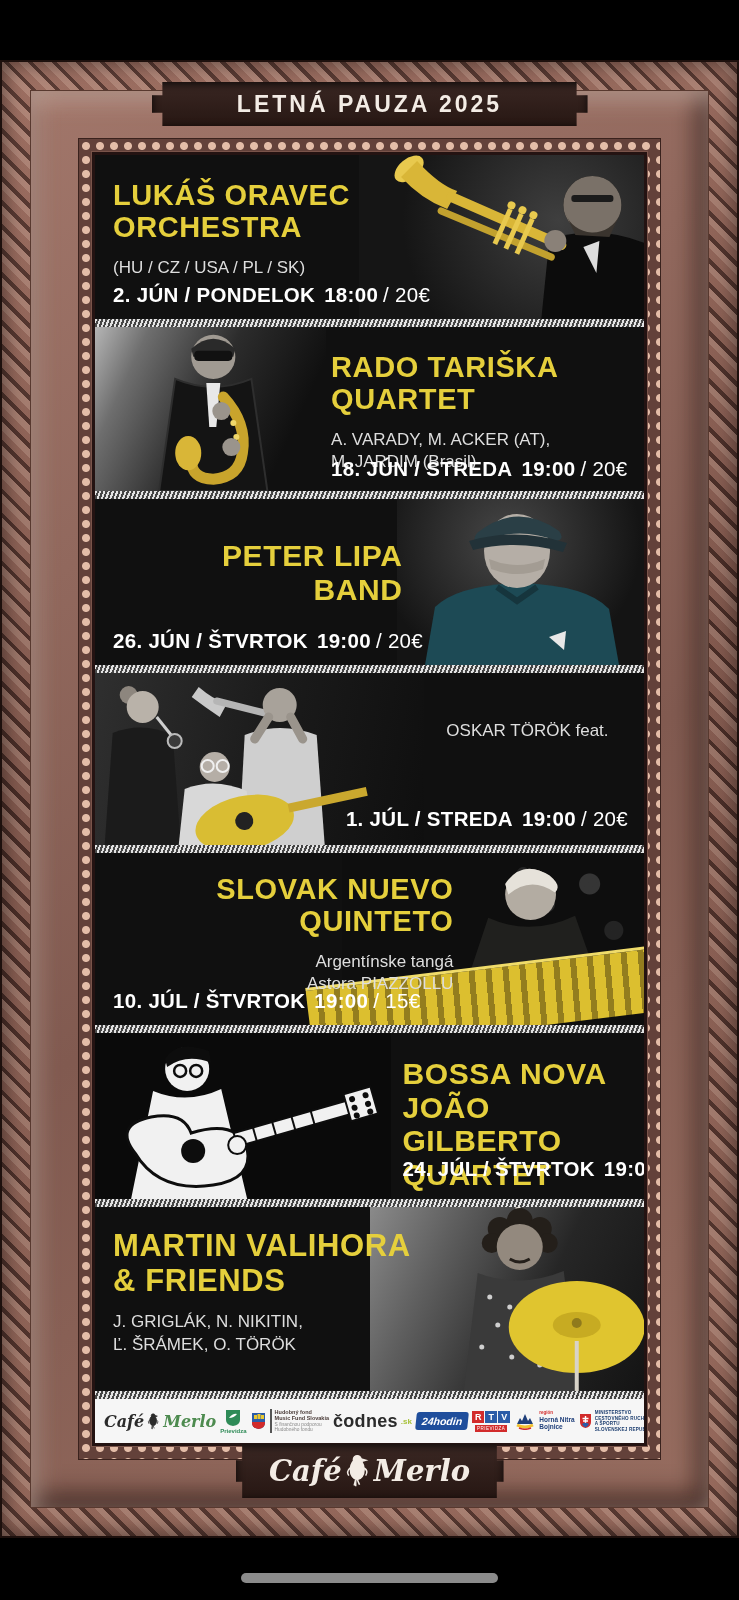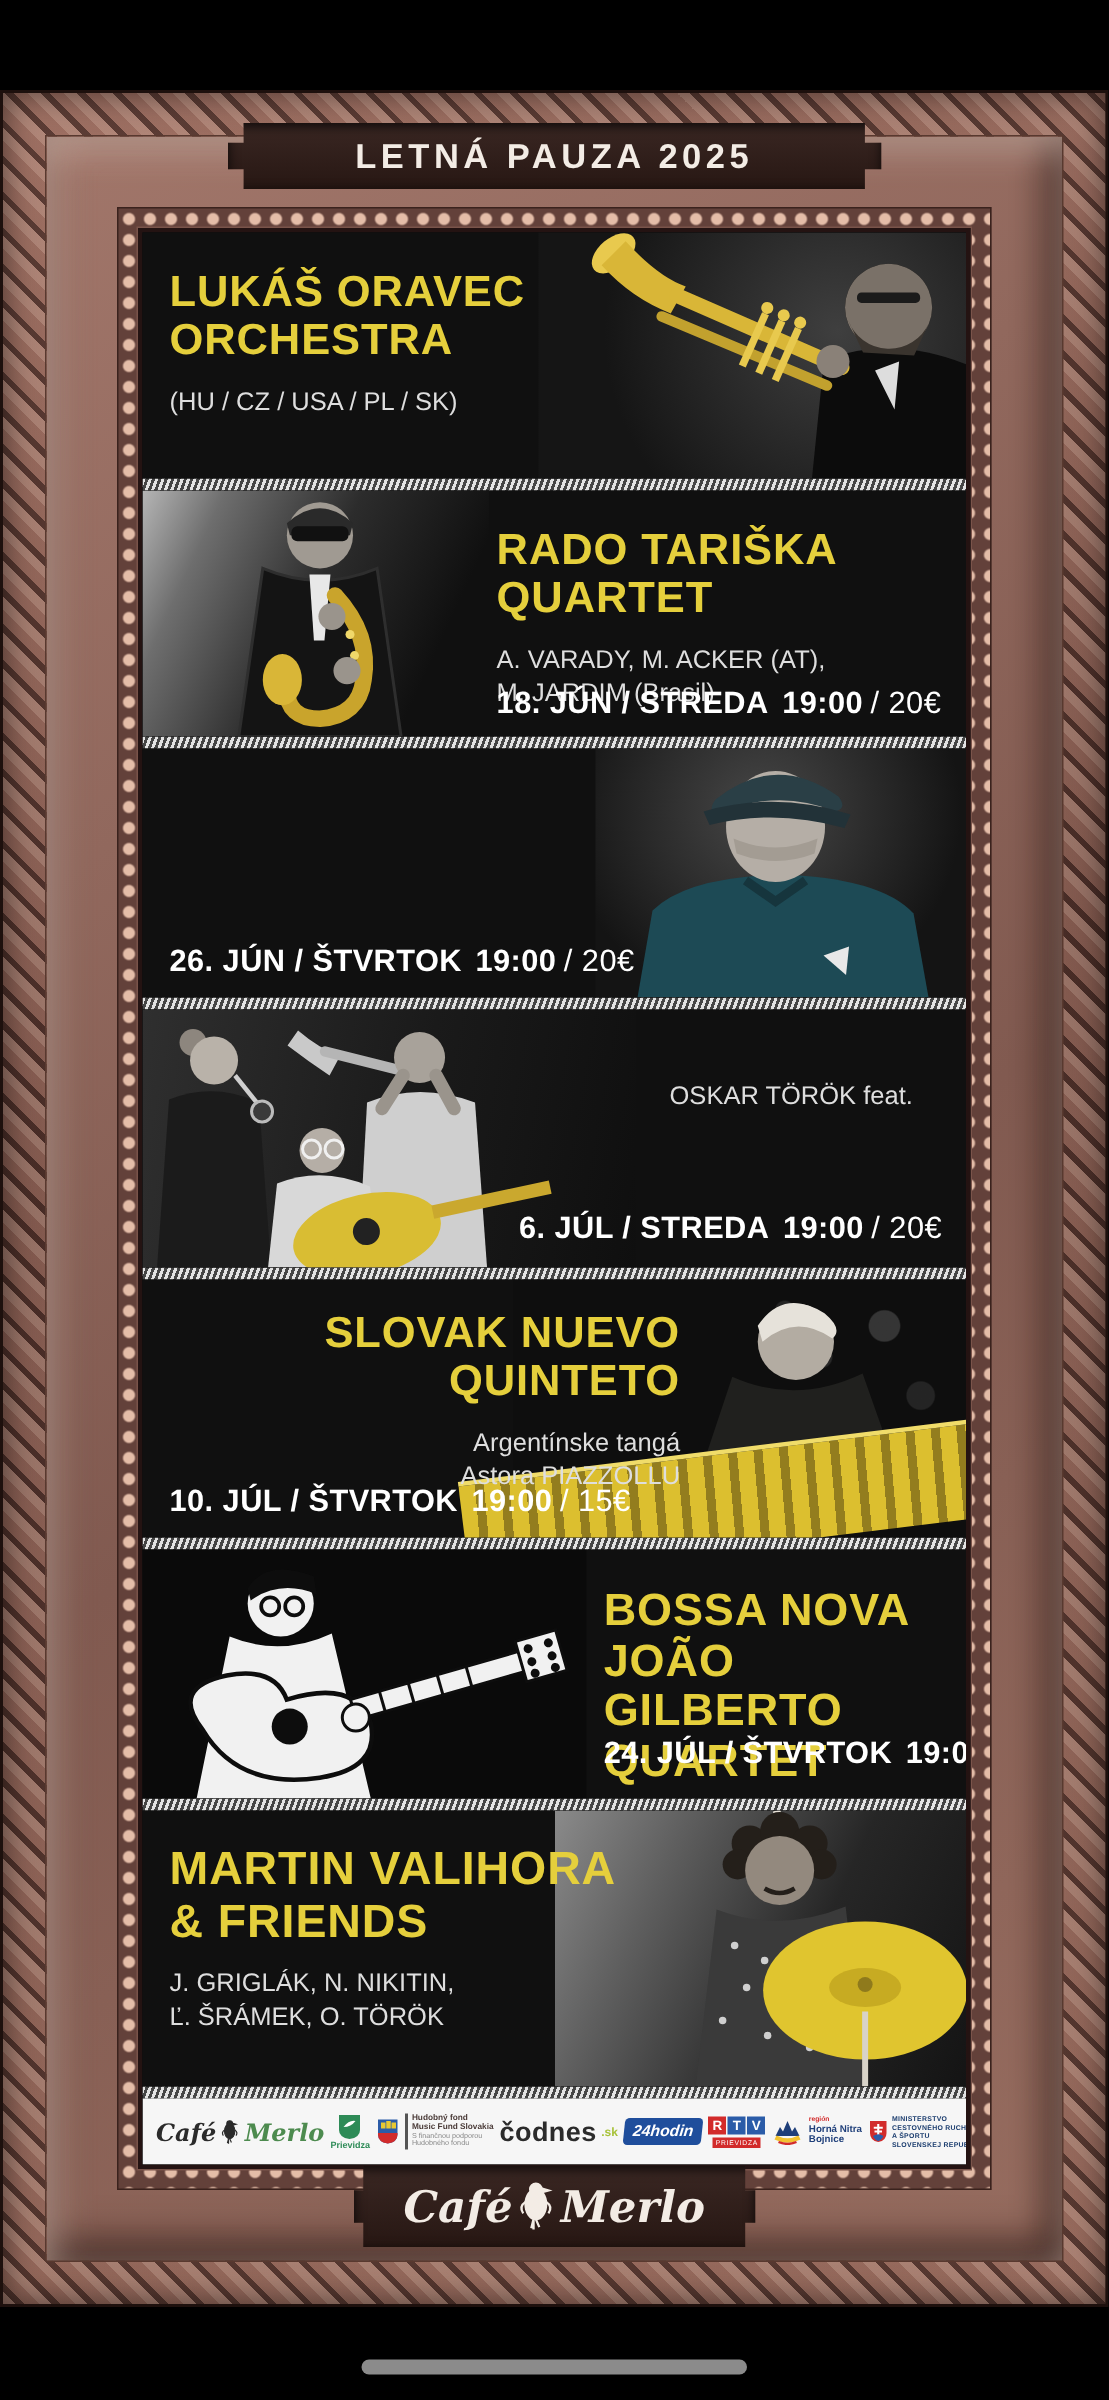--- a/index.html
+++ b/index.html
@@ -146,20 +146,23 @@
                 <circle cx="164" cy="52" r="4"></circle>
             </g>
             <circle cx="196" cy="86" r="11" fill="#8a8178"></circle>
           </svg>
         </div>
         <div class="txt">
           <h2 class="ev-title pre">LUKÁŠ ORAVEC
 ORCHESTRA</h2>
           <p class="ev-sub pre">(HU / CZ / USA / PL / SK)</p>
         </div>
+        <div class="date-row">
+          <span class="d">2. JÚN / PONDELOK</span><span class="t">18:00</span><span class="pr"><span>/</span> <span>20€</span></span>
+        </div>
       </section>
       <div class="divider"></div>
 
       <section class="ev s2">
         <div class="photo">
           <svg viewBox="0 0 230 164" preserveAspectRatio="xMidYMid slice">
             <circle cx="118" cy="30" r="22" fill="#a09a92"></circle>
             <path d="M96 22 Q118 2 140 22 L138 30 L98 30 Z" fill="#2a2a2a"></path>
             <rect x="99" y="24" width="38" height="10" rx="4" fill="#111"></rect>
             <path d="M80 52 Q118 68 156 52 L172 164 L64 164 Z" fill="#141414" stroke="#2e2e2e" stroke-width="2"></path>
@@ -189,20 +192,24 @@
         <div class="photo">
           <svg viewBox="0 0 247 166" preserveAspectRatio="xMidYMid slice">
             <path d="M28 166 L38 108 Q60 86 122 84 Q190 86 212 110 L222 166 Z" fill="#1d4a55"></path>
             <ellipse cx="120" cy="52" rx="33" ry="37" fill="#b5aea6"></ellipse>
             <path d="M92 60 Q120 72 148 60 L146 70 Q120 80 94 70 Z" fill="#a39c93"></path>
             <path d="M80 34 Q120 2 162 32 Q168 40 160 42 Q120 26 82 44 Q74 42 80 34 Z" fill="#2a3f46"></path>
             <path d="M72 42 Q120 28 170 44 L166 53 Q120 40 76 51 Z" fill="#223238"></path>
             <path d="M100 88 L120 102 L140 88" stroke="#16353d" stroke-width="6" fill="none"></path>
             <path d="M152 138 l17 -6 l-2 19 z" fill="#e8e8e8"></path>
           </svg>
+        </div>
+        <div class="txt">
+          <h2 class="ev-title pre title">PETER LIPA
+BAND</h2>
         </div>
         <div class="date-row">
           <span class="d">26. JÚN / ŠTVRTOK</span><span class="t">19:00</span><span class="pr"><span>/</span> <span>20€</span></span>
         </div>
       </section>
       <div class="divider"></div>
 
       <section class="ev s4">
         <div class="photo">
           <svg viewBox="0 0 330 172" preserveAspectRatio="xMidYMid slice">
@@ -224,21 +231,21 @@
               <ellipse cx="150" cy="150" rx="50" ry="27" fill="#d9bd33"></ellipse>
               <circle cx="150" cy="148" r="9" fill="#222"></circle>
               <rect x="196" y="140" width="80" height="9" fill="#caa82e"></rect>
             </g>
           </svg>
         </div>
         <div class="txt">
           <p class="ev-sub pre">OSKAR TÖRÖK feat.</p>
         </div>
         <div class="date-row">
-          <span class="d">6. JÚL / STREDA</span><span class="t">19:00</span><span class="pr"><span>/</span> <span>20€</span></span>
+          <span class="d">1. JÚL / STREDA</span><span class="t">19:00</span><span class="pr"><span>/</span> <span>20€</span></span>
         </div>
       </section>
       <div class="divider"></div>
 
       <section class="ev s5">
         <div class="photo">
           <svg viewBox="0 0 285 172" preserveAspectRatio="xMidYMid slice">
             <circle cx="178" cy="44" r="24" fill="#b3aca2"></circle>
             <path d="M154 34 Q170 10 196 26 Q208 36 201 42 Q178 26 157 44 Z" fill="#e6e2da"></path>
             <path d="M138 66 Q178 84 220 64 L244 132 L116 132 Z" fill="#20201e"></path>

